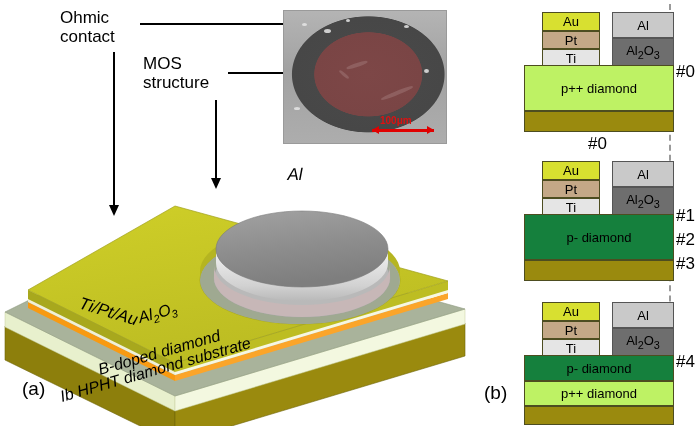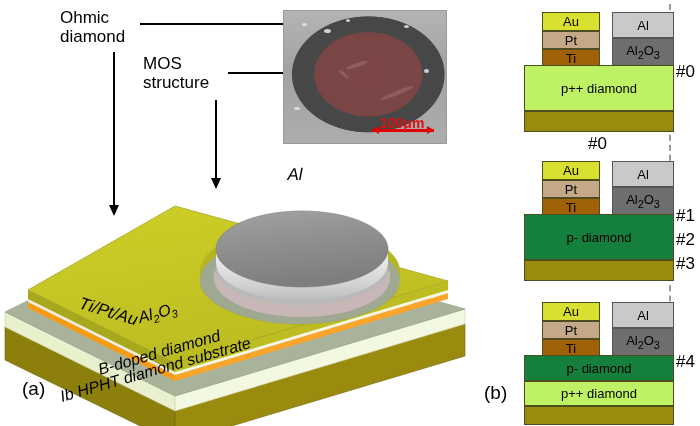--- a/index.html
+++ b/index.html
@@ -29,49 +29,49 @@
        radial-gradient(ellipse 60% 56% at 52% 48%, #4a4a4a 0%, #474747 78%, rgba(71,71,71,0) 79%),
        linear-gradient(180deg,#b4b4b4 0%,#a2a2a2 45%,#adadad 100%);
   }
   #sem .speck{position:absolute;background:#e6e6e6;border-radius:50%;opacity:.85;}
   #sem .streak{position:absolute;background:#9b6f6f;opacity:.6;border-radius:40%;}
   #scalebar{position:absolute;left:88px;top:118px;width:62px;height:3px;background:#e00000;}
   #scalebar:before{content:"";position:absolute;left:0;top:-3px;width:0;height:0;
      border-top:4px solid transparent;border-bottom:4px solid transparent;border-right:7px solid #e00000;}
   #scalebar:after{content:"";position:absolute;right:0;top:-3px;width:0;height:0;
      border-top:4px solid transparent;border-bottom:4px solid transparent;border-left:7px solid #e00000;}
-  #scaletext{position:absolute;left:96px;top:104px;font-size:14px;color:#dd1111;font-weight:bold;}
+  #scaletext{position:absolute;left:96px;top:104px;font-size:10px;color:#dd1111;font-weight:bold;}
 
   
   .stack{position:absolute;}
   .box{position:absolute;border:1px solid #4d4d20;box-sizing:border-box;
        display:flex;align-items:center;justify-content:center;
        font-size:13px;color:#000;}
   .box.nb{border:1px solid #555;}
   .gray-lite{background:#c9c9c9;}
   .gray-dark{background:#6e6e6e;}
   .au{background:#d8e030;}
   .pt{background:#c4a887;text-align:center;}
-  .ti{background:#a16207;}
+  .ti{background:#e5e5e5;}
   .ppd{background:#bef264;}
   .pd{background:#15803d;}
   .sub{background:#9a8a0e;}
 
   #dashline{position:absolute;left:669px;top:4px;width:0;height:418px;
             border-left:2px dashed #9a9a9a;}
   .tag{position:absolute;font-size:17px;}
   .ctag{position:absolute;font-size:17px;}
 </style>
 </head>
 <body>
 
 <div class="fig">
 
   <div class="lbl" id="lbl-ohmic">Ohmic
-diamond</div>
+contact</div>
   <div class="lbl" id="lbl-mos">MOS
 structure</div>
 
   <div class="line" style="left:140px;top:23px;width:160px;height:1.5px;"></div>
   <svg style="position:absolute;left:292px;top:17px;" width="14" height="14">
     <polygon points="0,2 10,6 0,10" fill="#000"></polygon>
   </svg>
 
   <div class="line" style="left:228px;top:72px;width:110px;height:1.5px;"></div>
   <svg style="position:absolute;left:330px;top:66px;" width="14" height="14">

